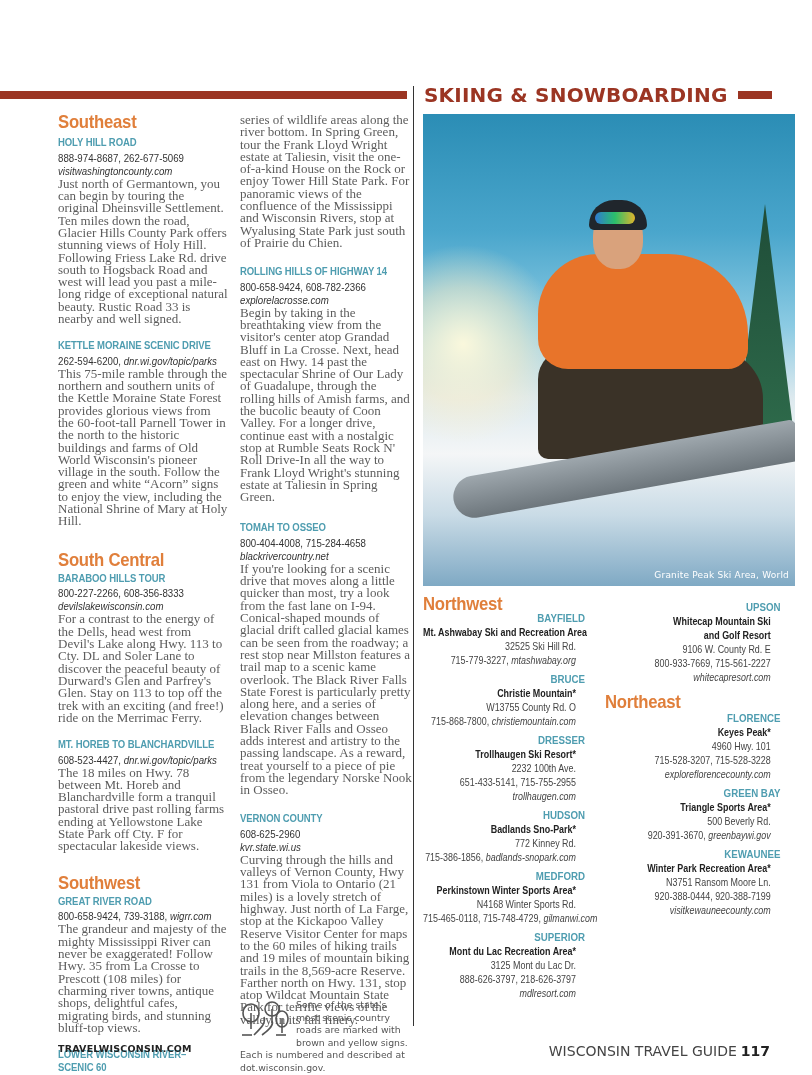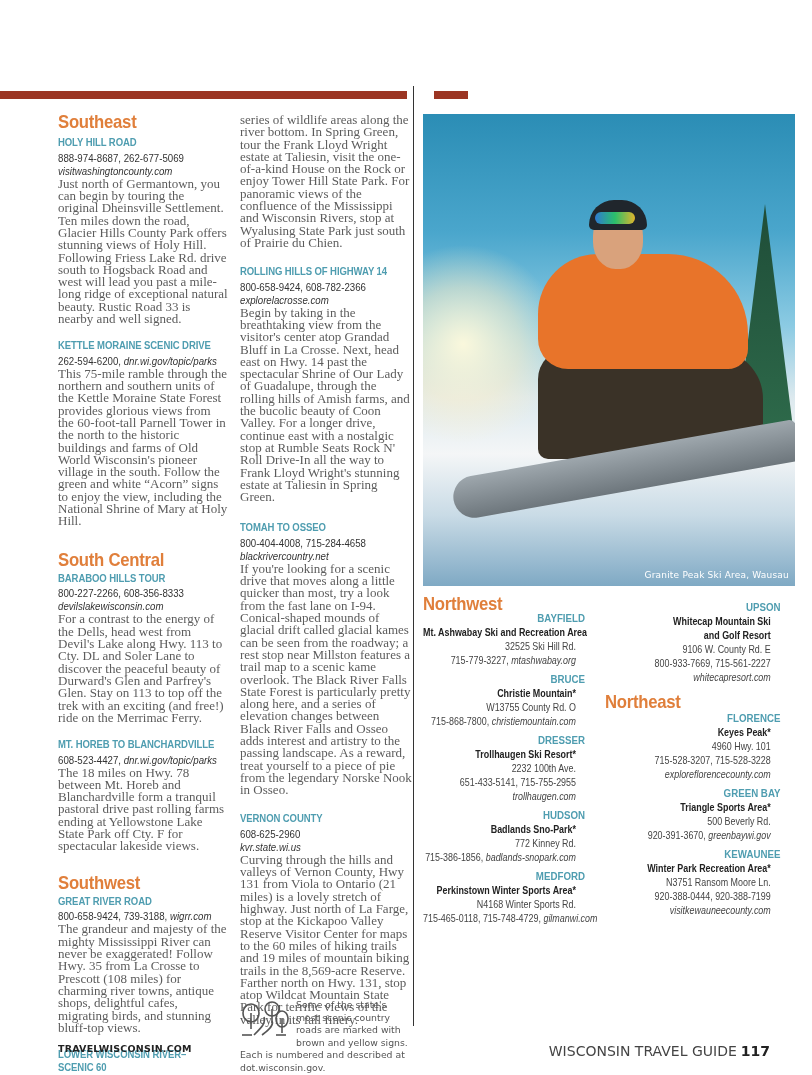--- a/index.html
+++ b/index.html
@@ -49,20 +49,21 @@
   .footer-right { position: absolute; right: 42px; top: 1043px; font-family: "DejaVu Sans", sans-serif; font-size: 14px; color: #444; }
   .footer-right .pg { font-weight: bold; margin-left: 4px; color: #222; }
 </style>
 </head>
 <body>
 
 <div class="top-rule"></div>
 <div class="vdivider"></div>
 
 <div class="ski-title">
+  <h1>SKIING &amp; SNOWBOARDING</h1>
   <div class="bar"></div>
 </div>
 
 <div class="col col1">
   <div class="region">Southeast</div>
   <div style="height:8px"></div>
   <div>
     <div class="entry-title">HOLY HILL ROAD</div>
     <div class="contact">888-974-8687, 262-677-5069</div>
     <div class="contact web">visitwashingtoncounty.com</div>
@@ -152,21 +153,21 @@
 
 <div class="photo">
   <div class="sun"></div>
   <div class="tree"></div>
   <div class="pants"></div>
   <div class="jacket"></div>
   <div class="head"></div>
   <div class="helmet"></div>
   <div class="goggle"></div>
   <div class="board"></div>
-  <div class="caption">Granite Peak Ski Area, Wausau</div>
+  <div class="caption">Granite Peak Ski Area, World</div>
 </div>
 
 <div class="col col3">
   <div class="region">Northwest</div>
   <div style="height:2px"></div>
   <div class="ski-entry">
     <div class="city">BAYFIELD</div>
     <div class="venue">Mt. Ashwabay Ski and Recreation Area</div>
     <div class="line">32525 Ski Hill Rd.</div>
     <div class="line"><span>715-779-3227, </span><span class="web">mtashwabay.org</span></div>
@@ -188,20 +189,27 @@
     <div class="city">HUDSON</div>
     <div class="venue">Badlands Sno-Park*</div>
     <div class="line">772 Kinney Rd.</div>
     <div class="line"><span>715-386-1856, </span><span class="web">badlands-snopark.com</span></div>
   </div>
   <div class="ski-entry">
     <div class="city">MEDFORD</div>
     <div class="venue">Perkinstown Winter Sports Area*</div>
     <div class="line">N4168 Winter Sports Rd.</div>
     <div class="line"><span>715-465-0118, 715-748-4729, </span><span class="web">gilmanwi.com</span></div>
+  </div>
+  <div class="ski-entry">
+    <div class="city">SUPERIOR</div>
+    <div class="venue">Mont du Lac Recreation Area*</div>
+    <div class="line">3125 Mont du Lac Dr.</div>
+    <div class="line">888-626-3797, 218-626-3797</div>
+    <div class="line web">mdlresort.com</div>
   </div>
 </div>
 
 <div class="col col4">
   <div class="ski-entry">
     <div class="city">UPSON</div>
     <div class="venue">Whitecap Mountain Ski</div>
     <div class="venue">and Golf Resort</div>
     <div class="line">9106 W. County Rd. E</div>
     <div class="line">800-933-7669, 715-561-2227</div>

